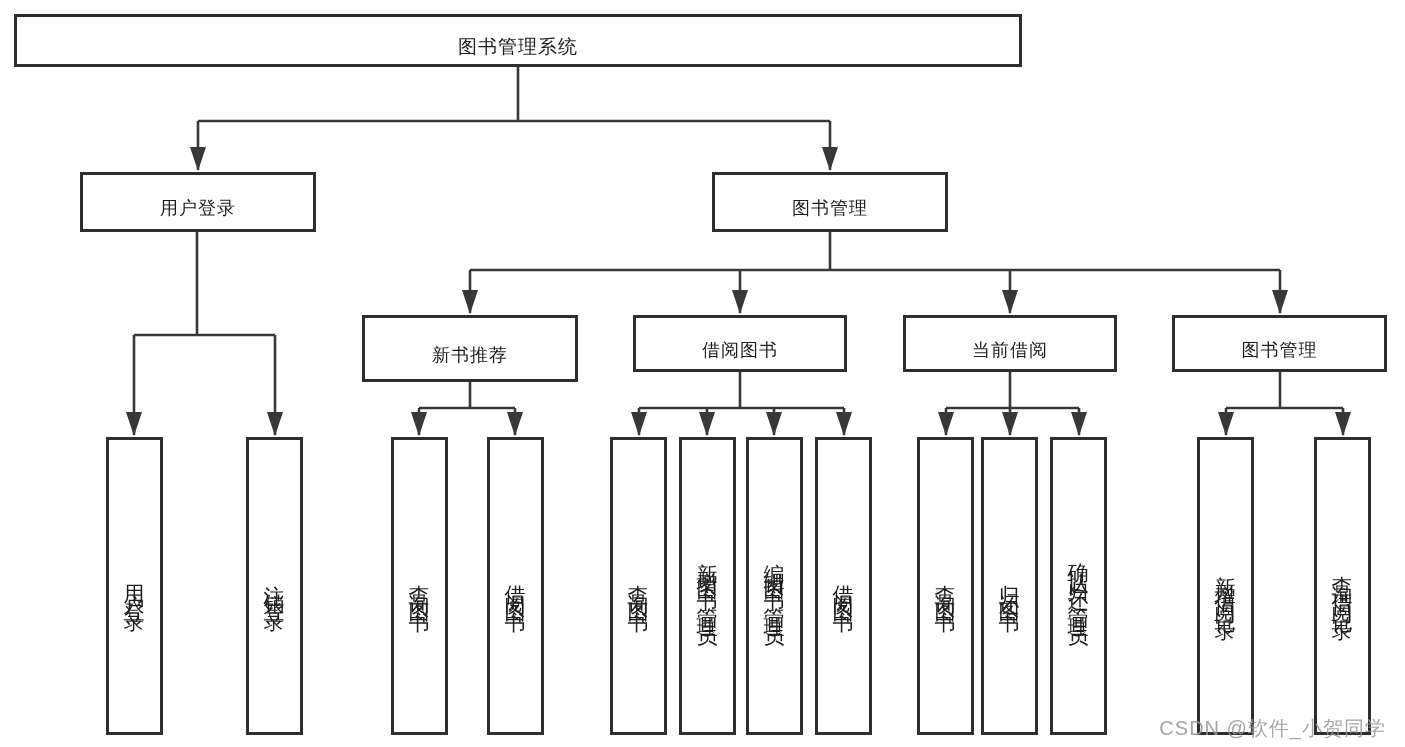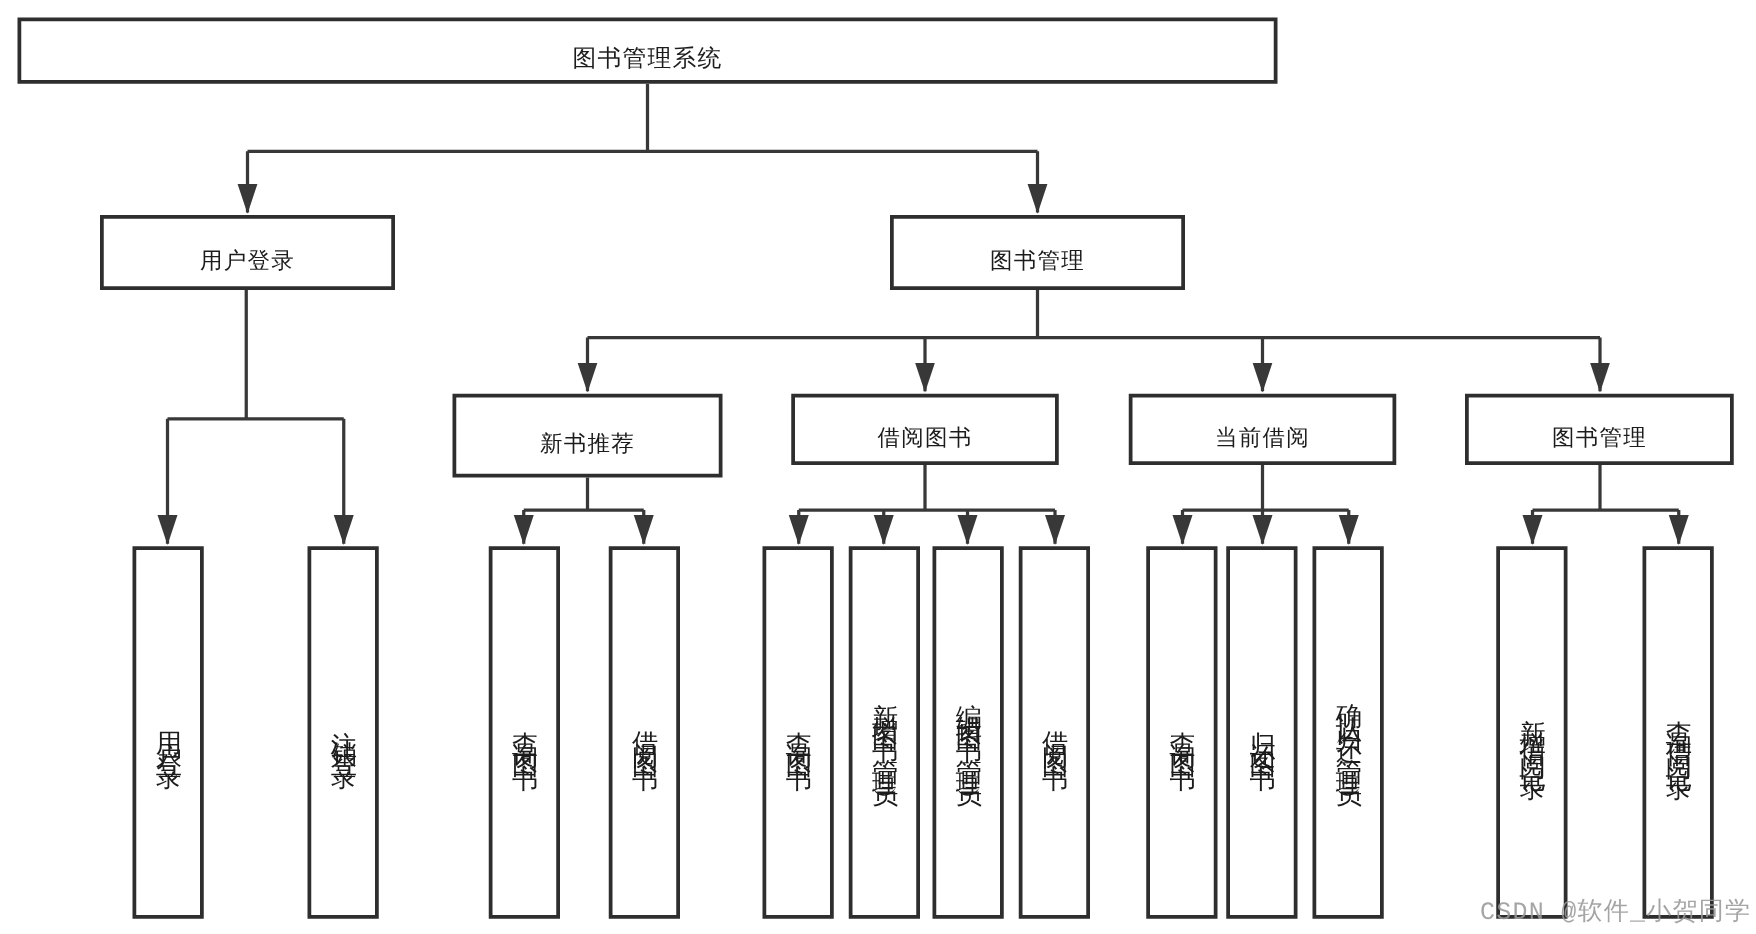--- a/index.html
+++ b/index.html
@@ -50,28 +50,27 @@
   .node.leaf span {
     writing-mode: vertical-rl;
     text-orientation: mixed;
     font-size: 21px;
     line-height: 1;
     letter-spacing: 9px;
     color: #1c1c1c;
   }
   .watermark {
     position: absolute;
-    right: 4px;
+    right: 19px;
     bottom: 5px;
     font-size: 20px;
     color: rgba(152, 152, 152, 0.88);
     letter-spacing: 1px;
     z-index: 3;
     white-space: nowrap;
-    font-family: Liberation Mono, monospace;
   }
 </style>
 </head>
 <body>
 
 <svg id="connectors" viewBox="0 0 1405 747" xmlns="http://www.w3.org/2000/svg">
   <defs>
     <marker id="arrowhead" markerUnits="userSpaceOnUse" markerWidth="26" markerHeight="18" refX="23" refY="8" orient="auto">
       <polygon points="0,0 24,8 0,16" fill="#383838"></polygon>
     </marker>

